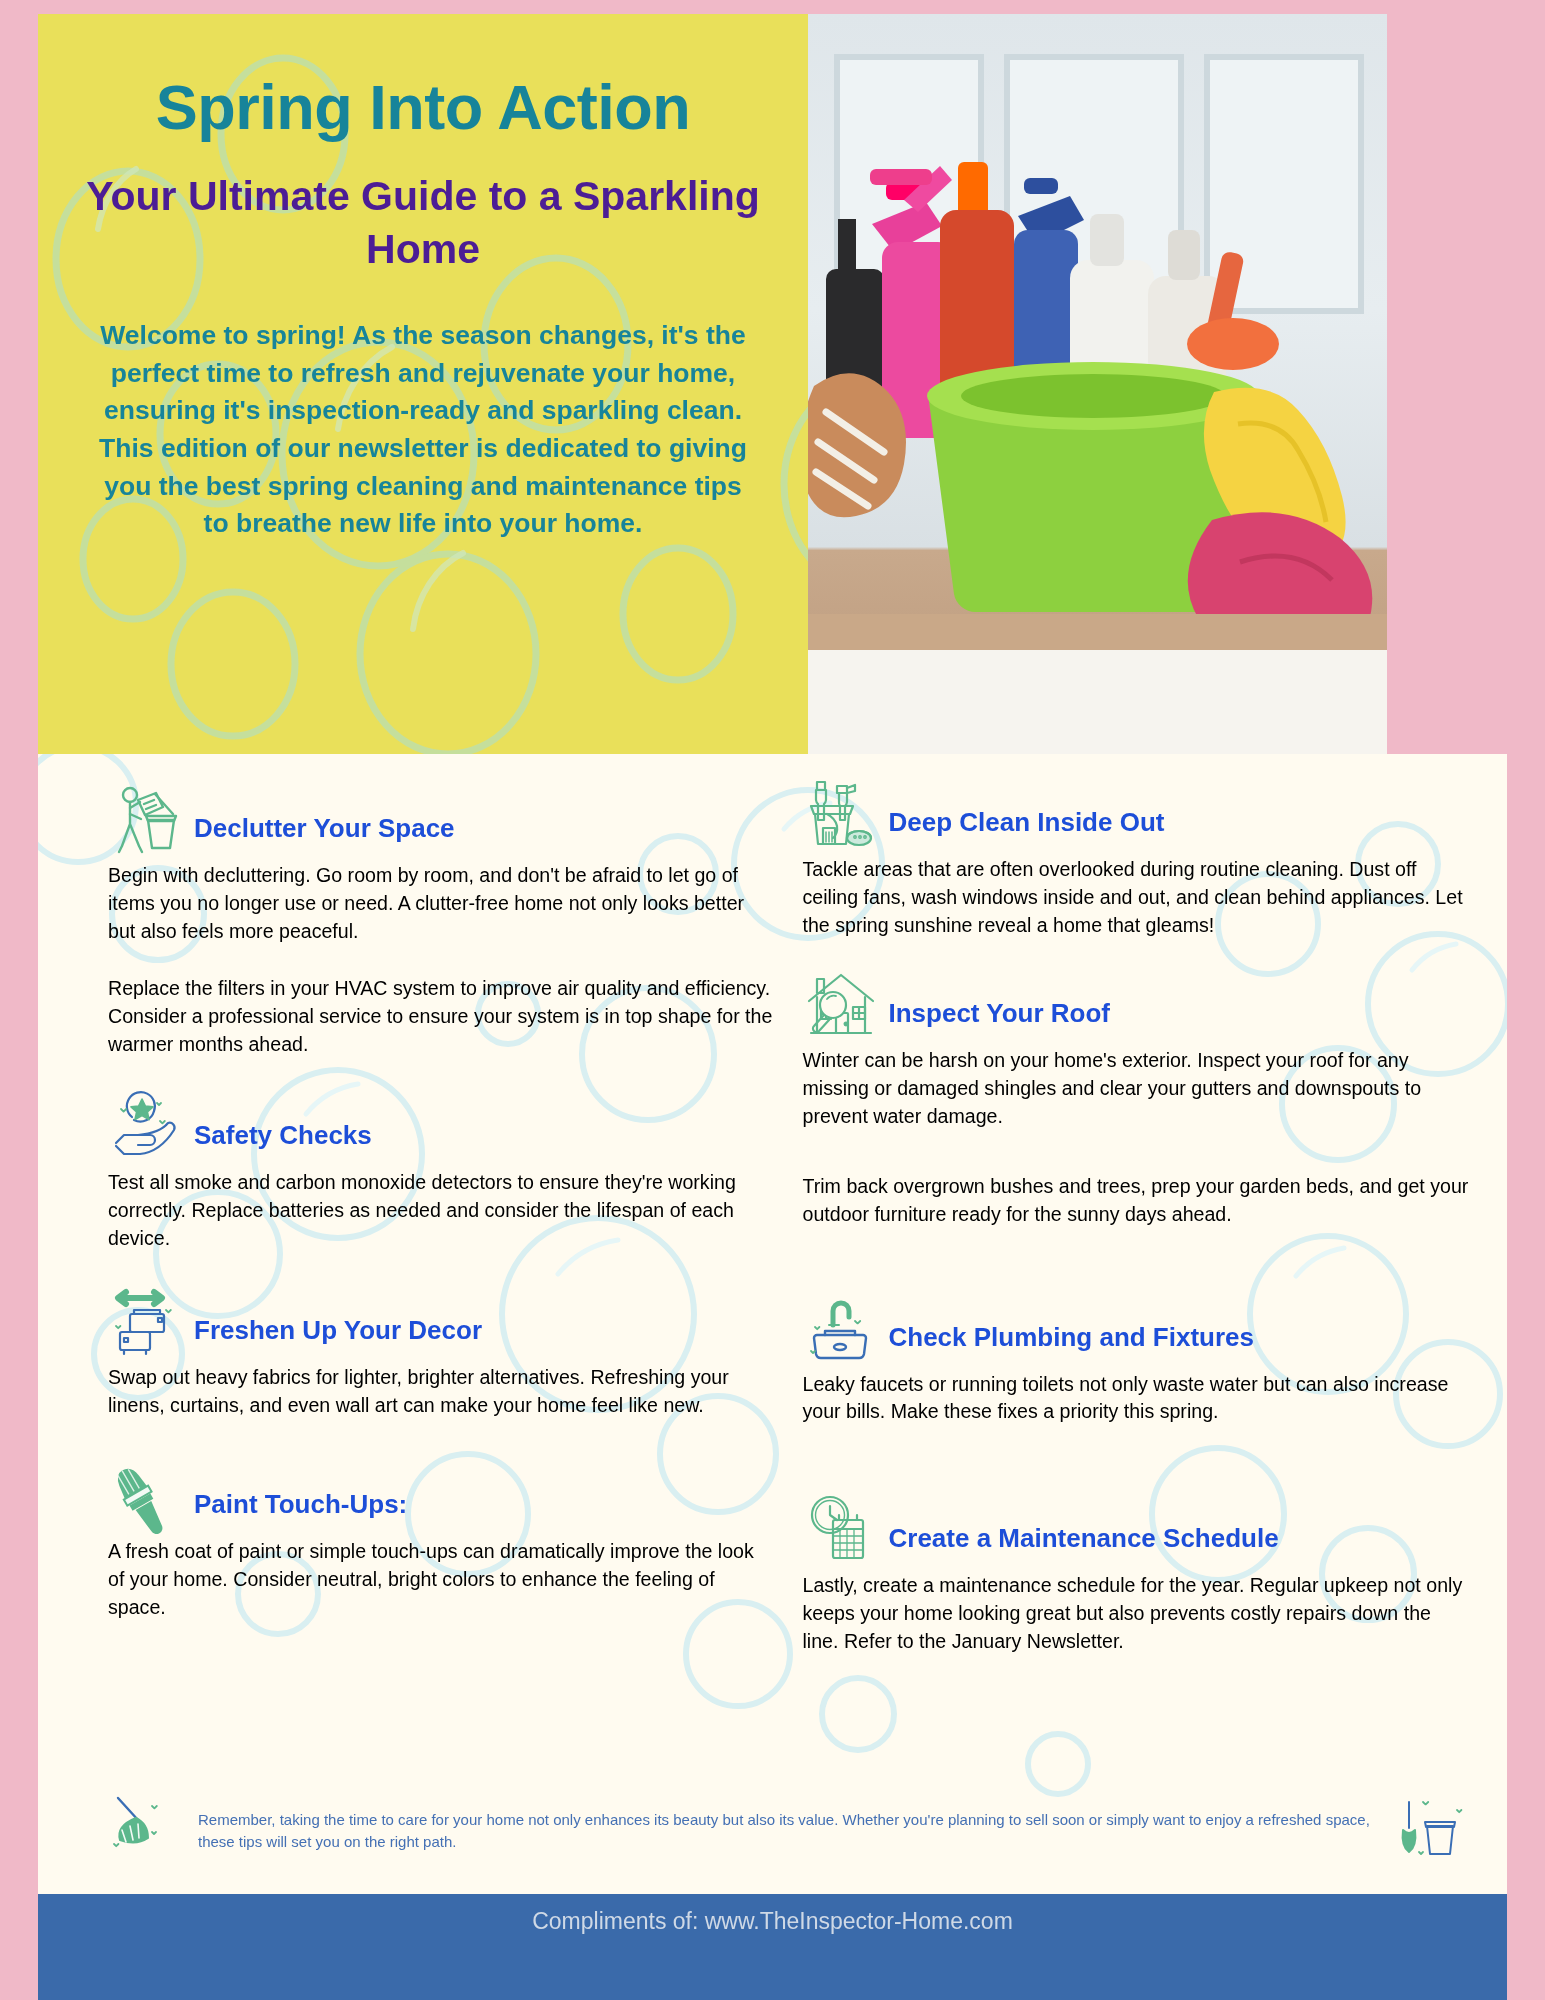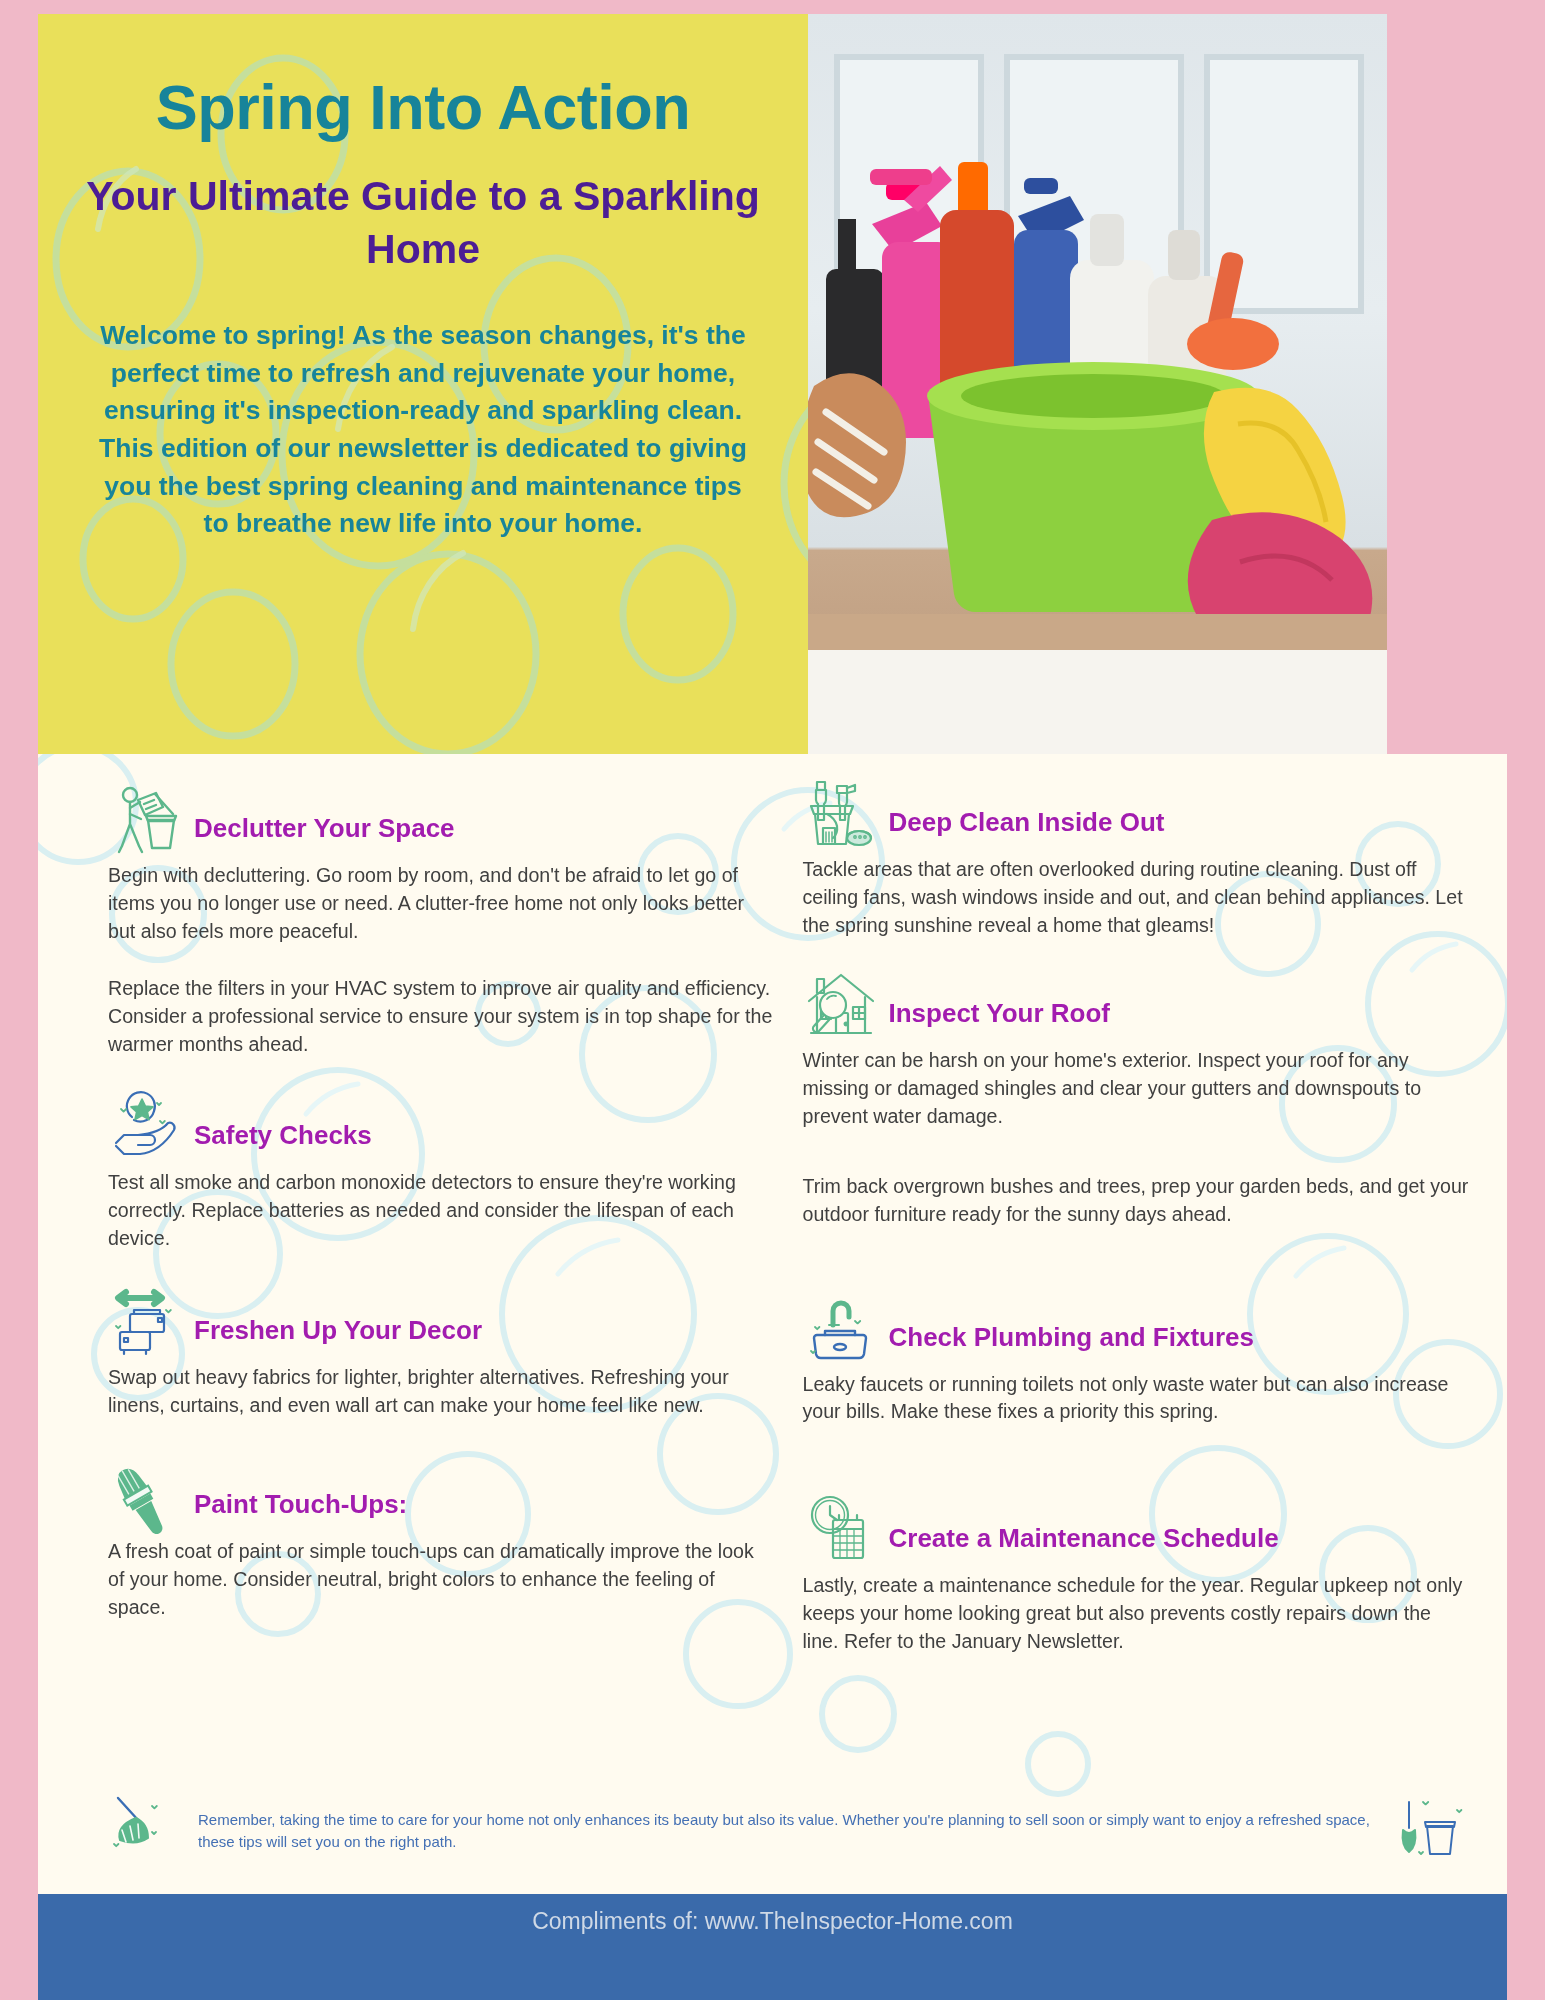--- a/index.html
+++ b/index.html
@@ -75,25 +75,25 @@
     grid-template-columns: 1fr 1fr;
     column-gap: 28px;
     padding: 28px 38px 0 70px;
   }
   .col { display: flex; flex-direction: column; }
   .tip { margin-bottom: 8px; }
   .tip-head { display: flex; align-items: flex-end; gap: 10px; }
   .tip-icon { flex: 0 0 auto; width: 76px; height: 76px; display:flex; align-items:flex-end; justify-content:center; }
   .tip-icon svg { display:block; }
   .tip-title {
-    font-size: 26px; font-weight: bold; color: #a21caf;
+    font-size: 26px; font-weight: bold; color: #1d4ed8;
     padding-bottom: 14px; white-space: nowrap;
   }
   .tip-body {
-    font-size: 19.6px; color: #404040; line-height: 1.42;
+    font-size: 19.6px; color: #000000; line-height: 1.42;
     margin-top: 4px;
   }
 
   
   .col-right .tip:nth-child(1) { margin-top: -8px; }
 
   
   .closing {
     position: absolute; z-index: 3;
     left: 70px; right: 38px; bottom: 24px;

